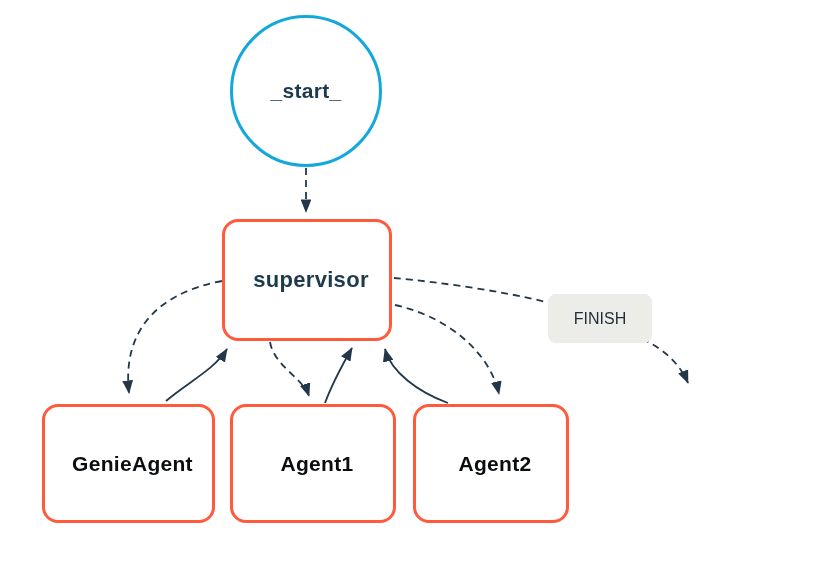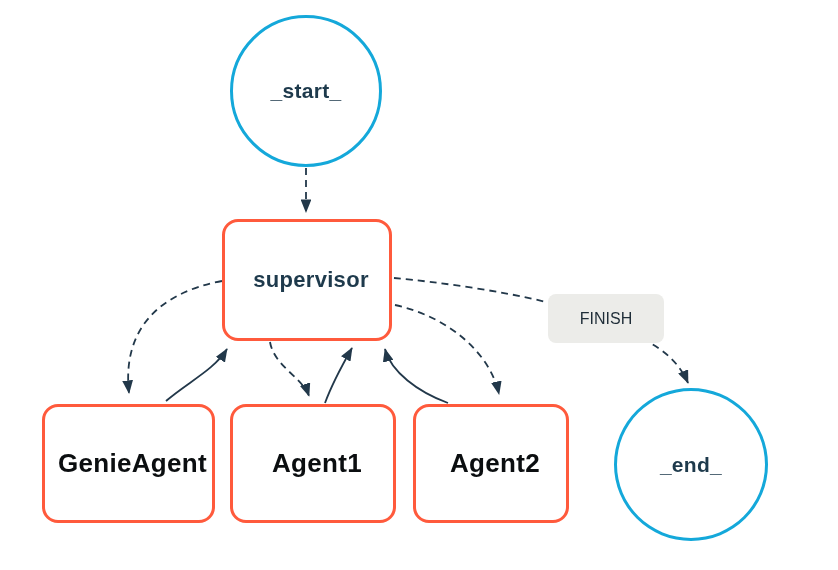--- a/index.html
+++ b/index.html
@@ -38,21 +38,21 @@
     border-radius: 16px;
     padding-left: 8px;
   }
   .node.circle {
     border: 3px solid #14A8DA;
     border-radius: 50%;
   }
   .node .lbl { white-space: nowrap; }
   .terminal-label, .supervisor-label { color: #1E3A4C; font-size: 21px; }
   .supervisor-label { font-size: 22px; }
-  .agent-label { color: #0b0e10; font-size: 26px; }
+  .agent-label { color: #0b0e10; font-size: 21px; }
   .edge-label {
     position: absolute;
     box-sizing: border-box;
     background: #ECECE9;
     border-radius: 8px;
     display: flex;
     align-items: center;
     justify-content: center;
     color: #1F2D38;
     font-size: 16px;
@@ -103,21 +103,18 @@
   </div>
 
   <div class="node rect" style="left:230px; top:404px; width:166px; height:119px;justify-content:center;">
     <span class="lbl agent-label">Agent1</span>
   </div>
 
   <div class="node rect" style="left:413px; top:404px; width:156px; height:119px;">
     <span class="lbl agent-label">Agent2</span>
   </div>
 
-  <div class="node circle" style="left:614px; top:388px; width:154px; height:153px;">
-    <span class="lbl terminal-label">_end_</span>
-  </div>
 
-  <div class="edge-label" style="left:548px; top:294px; width:116px; height:49px;">
+  <div class="edge-label" style="left:548px; top:294px; width:104px; height:49px;">
     <span>FINISH</span>
   </div>
 
 </div>
 
 </body></html>

